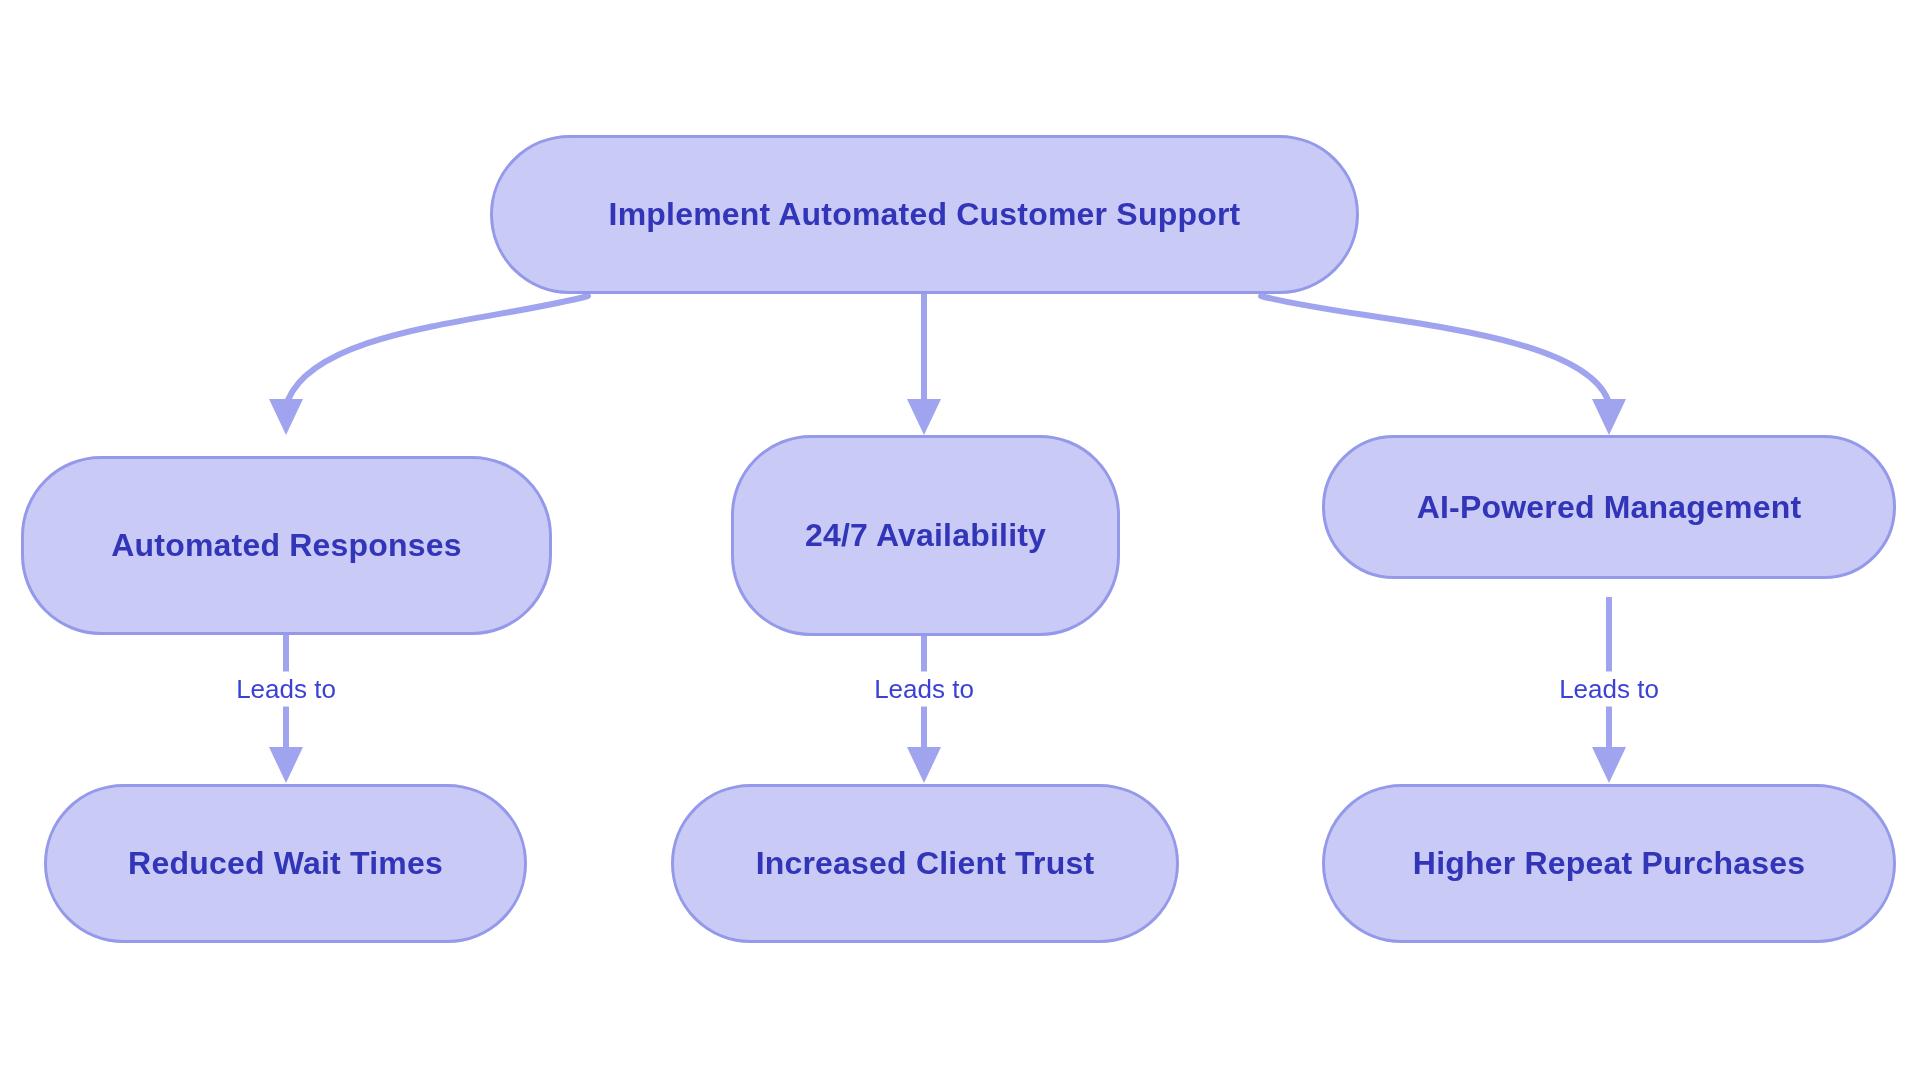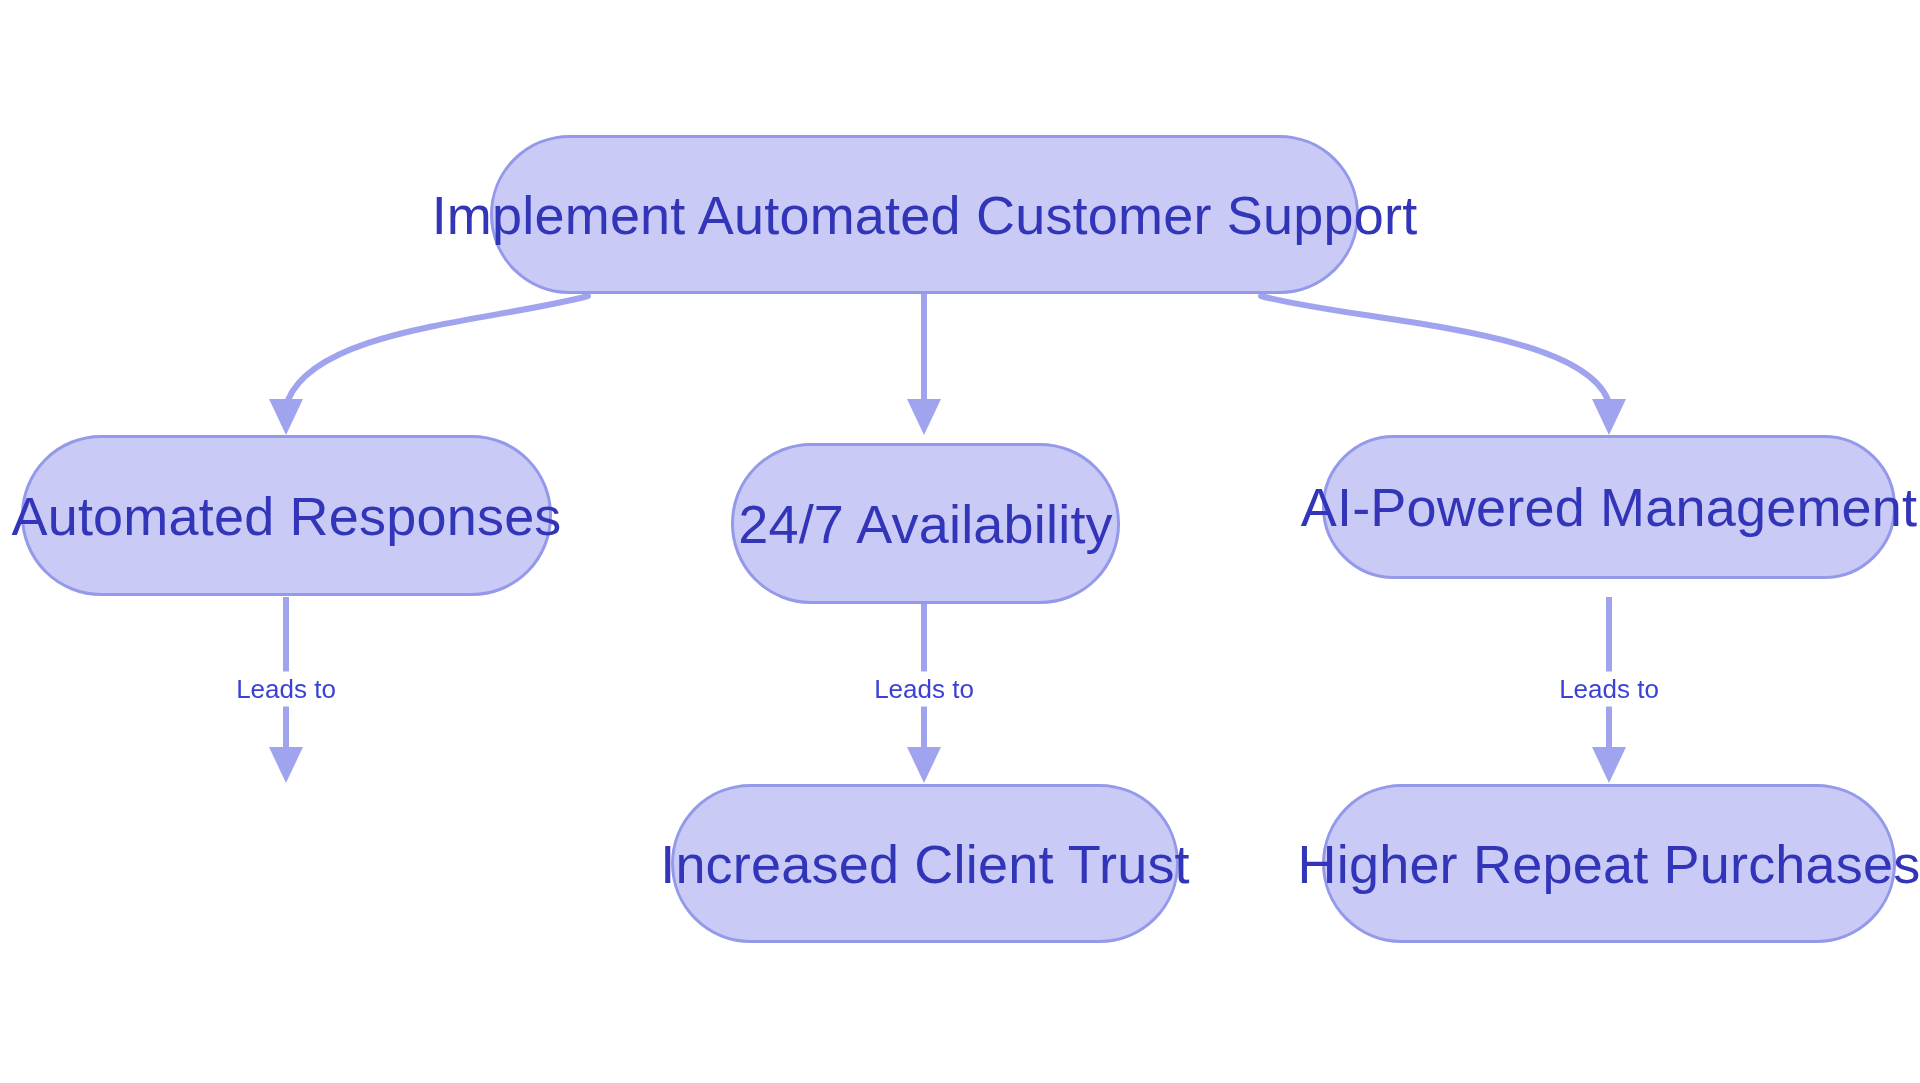--- a/index.html
+++ b/index.html
@@ -20,28 +20,29 @@
     overflow:hidden;
   }
   svg.edges{position:absolute;left:0;top:0;width:1920px;height:1083px;}
   .node{
     position:absolute;
     display:flex;align-items:center;justify-content:center;
     background:var(--node-fill);
     border:3px solid var(--node-border);
     border-radius:80px;
     color:var(--node-text);
-    font-size:54px;
+    font-size:32px;
     letter-spacing:0.2px;
     white-space:nowrap;
     text-align:center;
+    font-weight:bold;
   }
   .node-root    {left:490px; top:135px; width:869px; height:159px;}
-  .node-branch1 {left:21px;  top:435px; width:531px; height:161px;align-items:center;}
-  .node-branch2 {left:731px; top:435px; width:389px; height:161px;margin-top:8px;}
+  .node-branch1 {left:21px;  top:456px; width:531px; height:179px;align-items:center;}
+  .node-branch2 {left:731px; top:435px; width:389px; height:201px;}
   .node-branch3 {left:1322px;top:435px; width:574px; height:144px;}
   .node-outcome1{left:44px;  top:784px; width:483px; height:159px;}
   .node-outcome2{left:671px; top:784px; width:508px; height:159px;}
   .node-outcome3{left:1322px;top:784px; width:574px; height:159px;}
   .edge-label{
     position:absolute;
     transform:translate(-50%,-50%);
     background:var(--bg);
     color:var(--label-text);
     font-size:26px;
@@ -95,20 +96,23 @@
   </div>
 
   <div class="node node-branch2">
     <span>24/7 Availability</span>
   </div>
 
   <div class="node node-branch3">
     <span>AI-Powered Management</span>
   </div>
 
+  <div class="node node-outcome1">
+    <span>Reduced Wait Times</span>
+  </div>
 
   <div class="node node-outcome3">
     <span>Higher Repeat Purchases</span>
   </div>
 
   <div class="node node-outcome2">
     <span>Increased Client Trust</span>
   </div>
 
   <div class="edge-label edge-label-1">Leads to</div>

